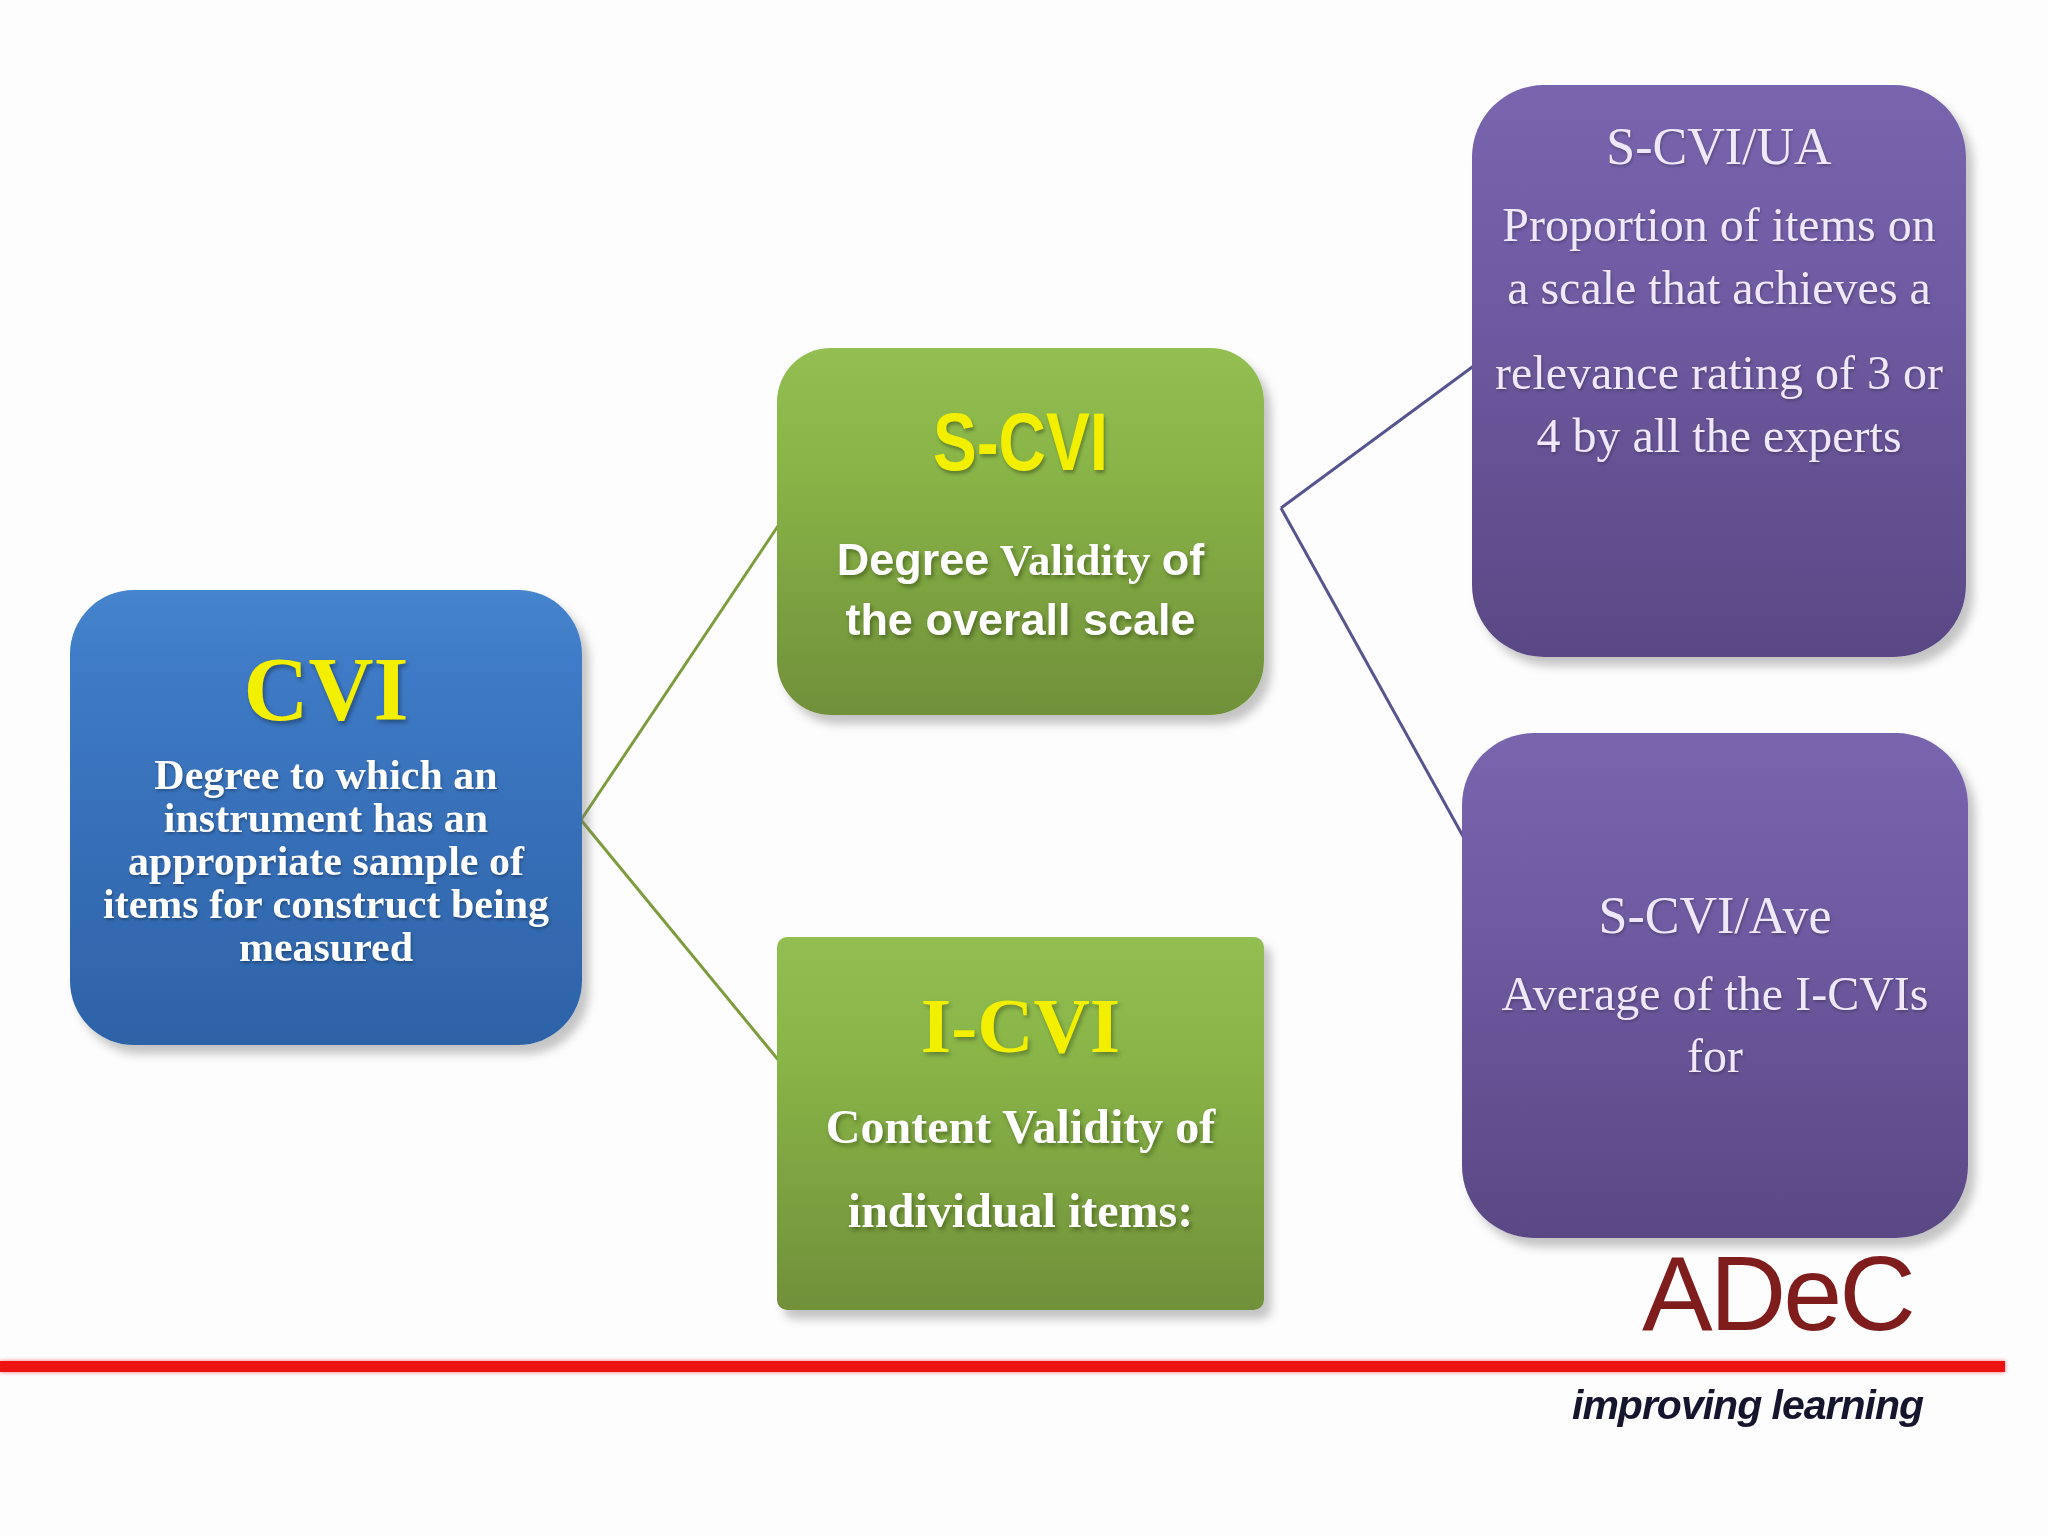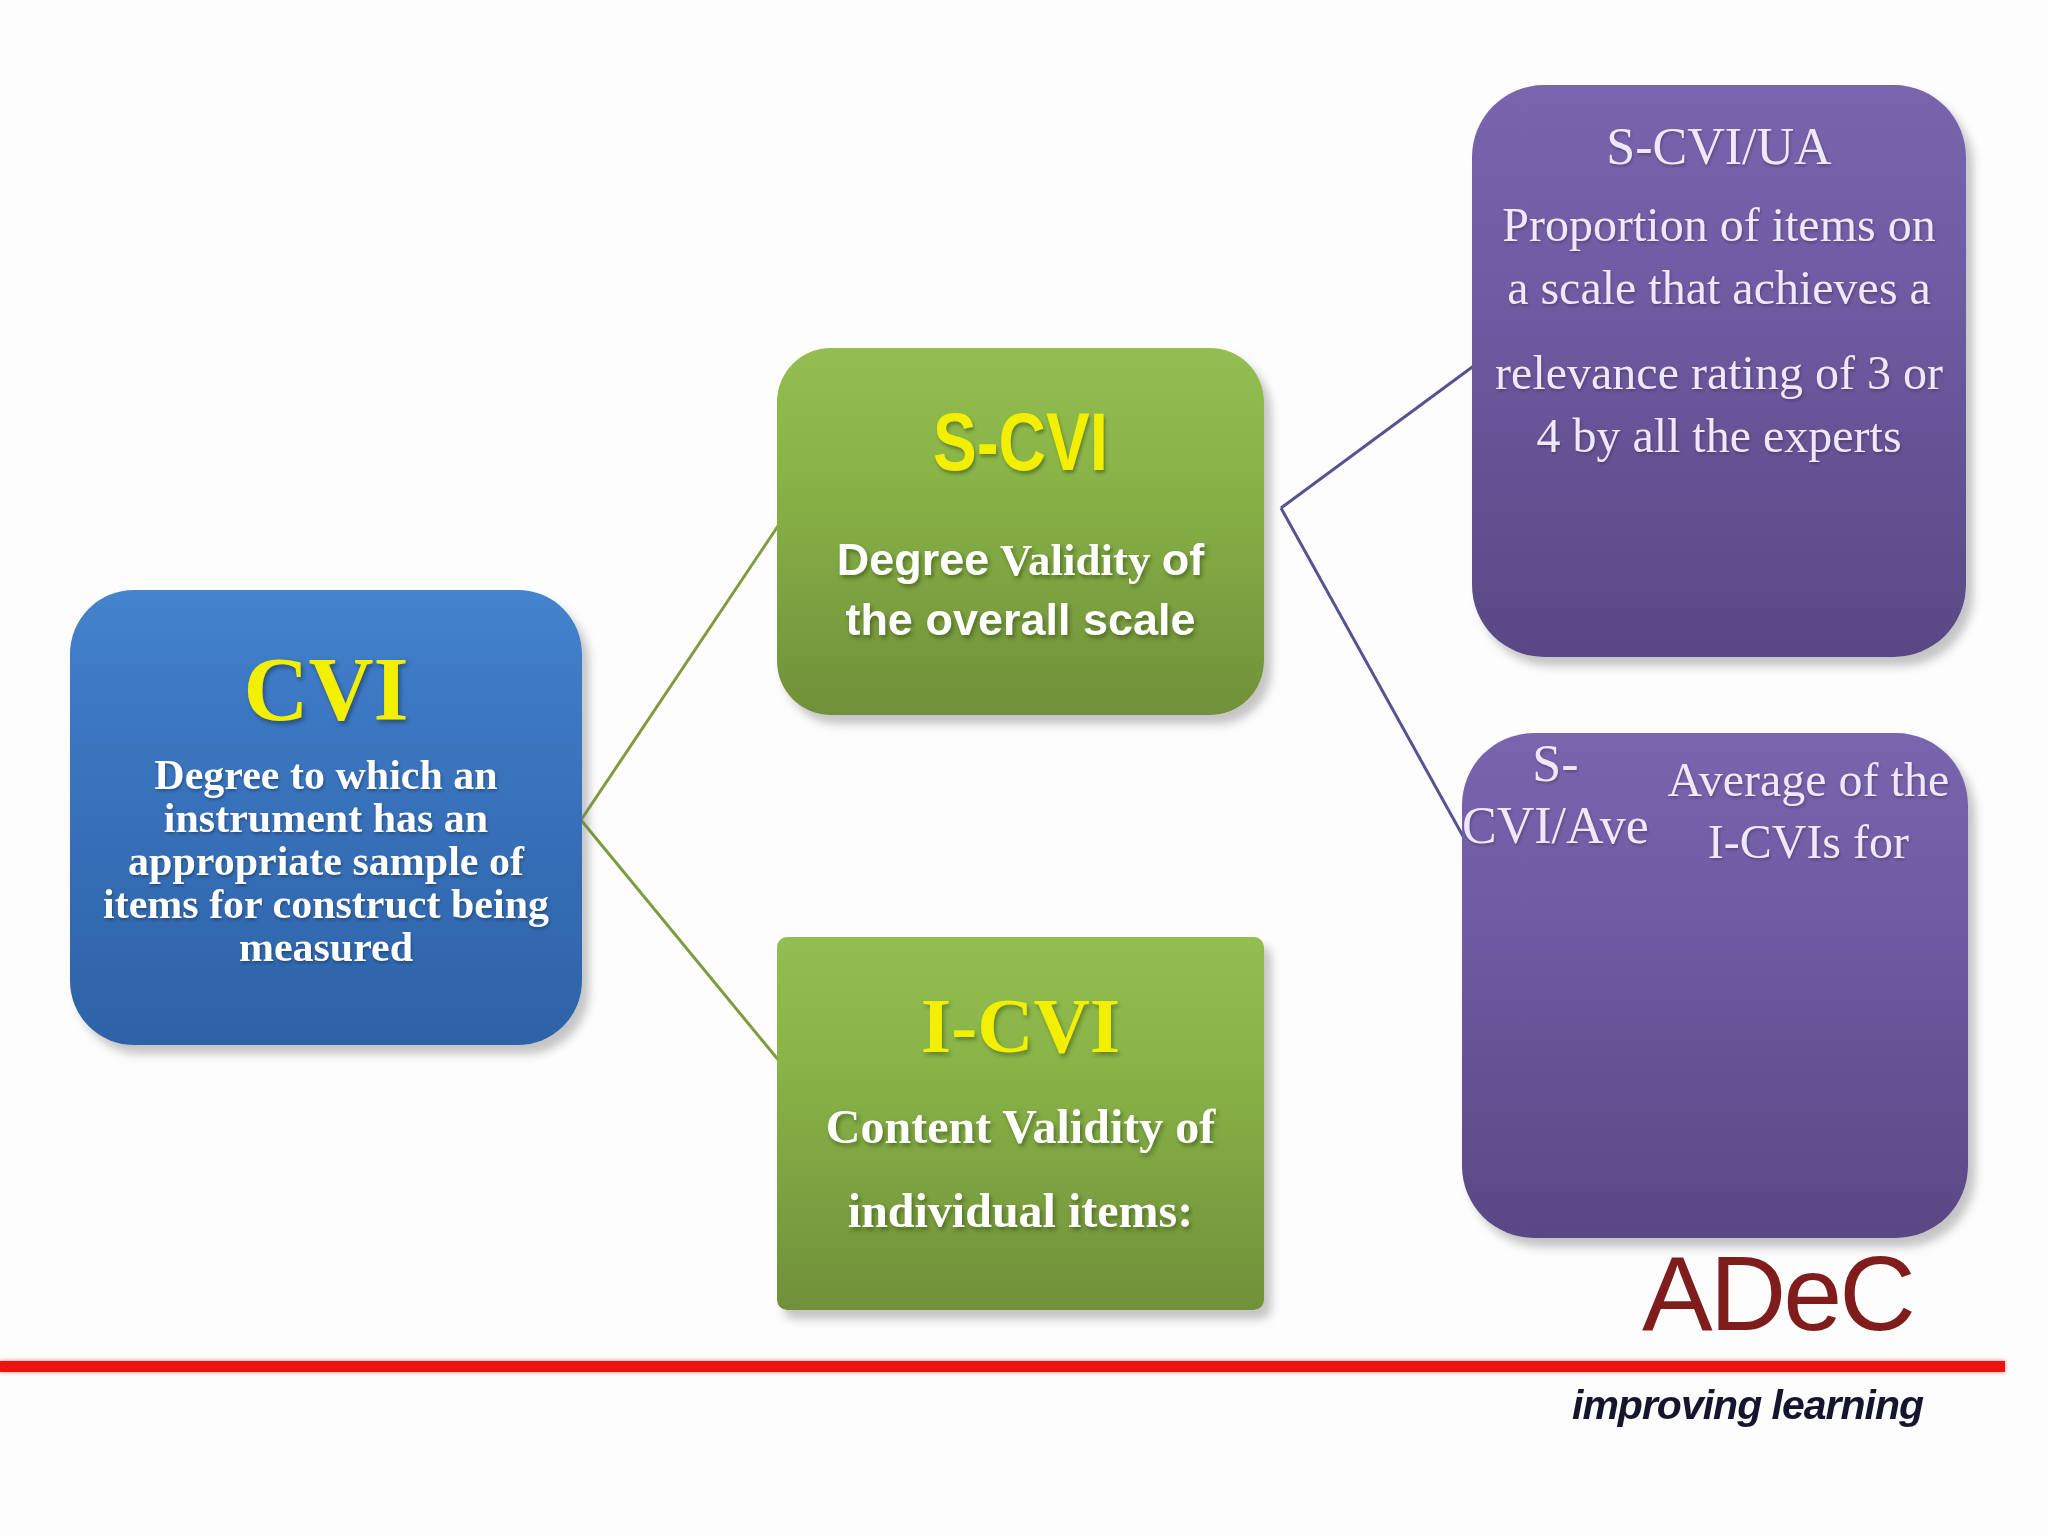--- a/index.html
+++ b/index.html
@@ -25,21 +25,21 @@
     left:777px;top:937px;width:487px;height:373px;border-radius:10px;
     background:linear-gradient(180deg,#92BE52 0%,#8AB648 30%,#71903A 100%);
   }
   .ua-box{
     left:1472px;top:85px;width:494px;height:572px;border-radius:72px;
     background:linear-gradient(180deg,#7965AE 0%,#715DA5 30%,#5A4885 100%);
   }
   .ave-box{
     left:1462px;top:733px;width:506px;height:505px;border-radius:72px;
     background:linear-gradient(180deg,#7965AE 0%,#715DA5 30%,#5A4885 100%);
-    display:flex;flex-direction:row;justify-content:center;
+    display:flex;flex-direction:column;justify-content:center;
   }
   .yellow{color:#F3EF00;}
   .white{color:#FFFFFF;}
   .lavender{color:#EFE8F8;}
   .serif{font-family:Liberation Serif, serif;}
   .sans{font-family:"Liberation Sans",sans-serif;}
 
   .cvi-title{
     padding-top:52px;font-size:90px;font-weight:bold;line-height:96px;
     text-shadow:2px 3px 4px rgba(0,0,0,.35);

